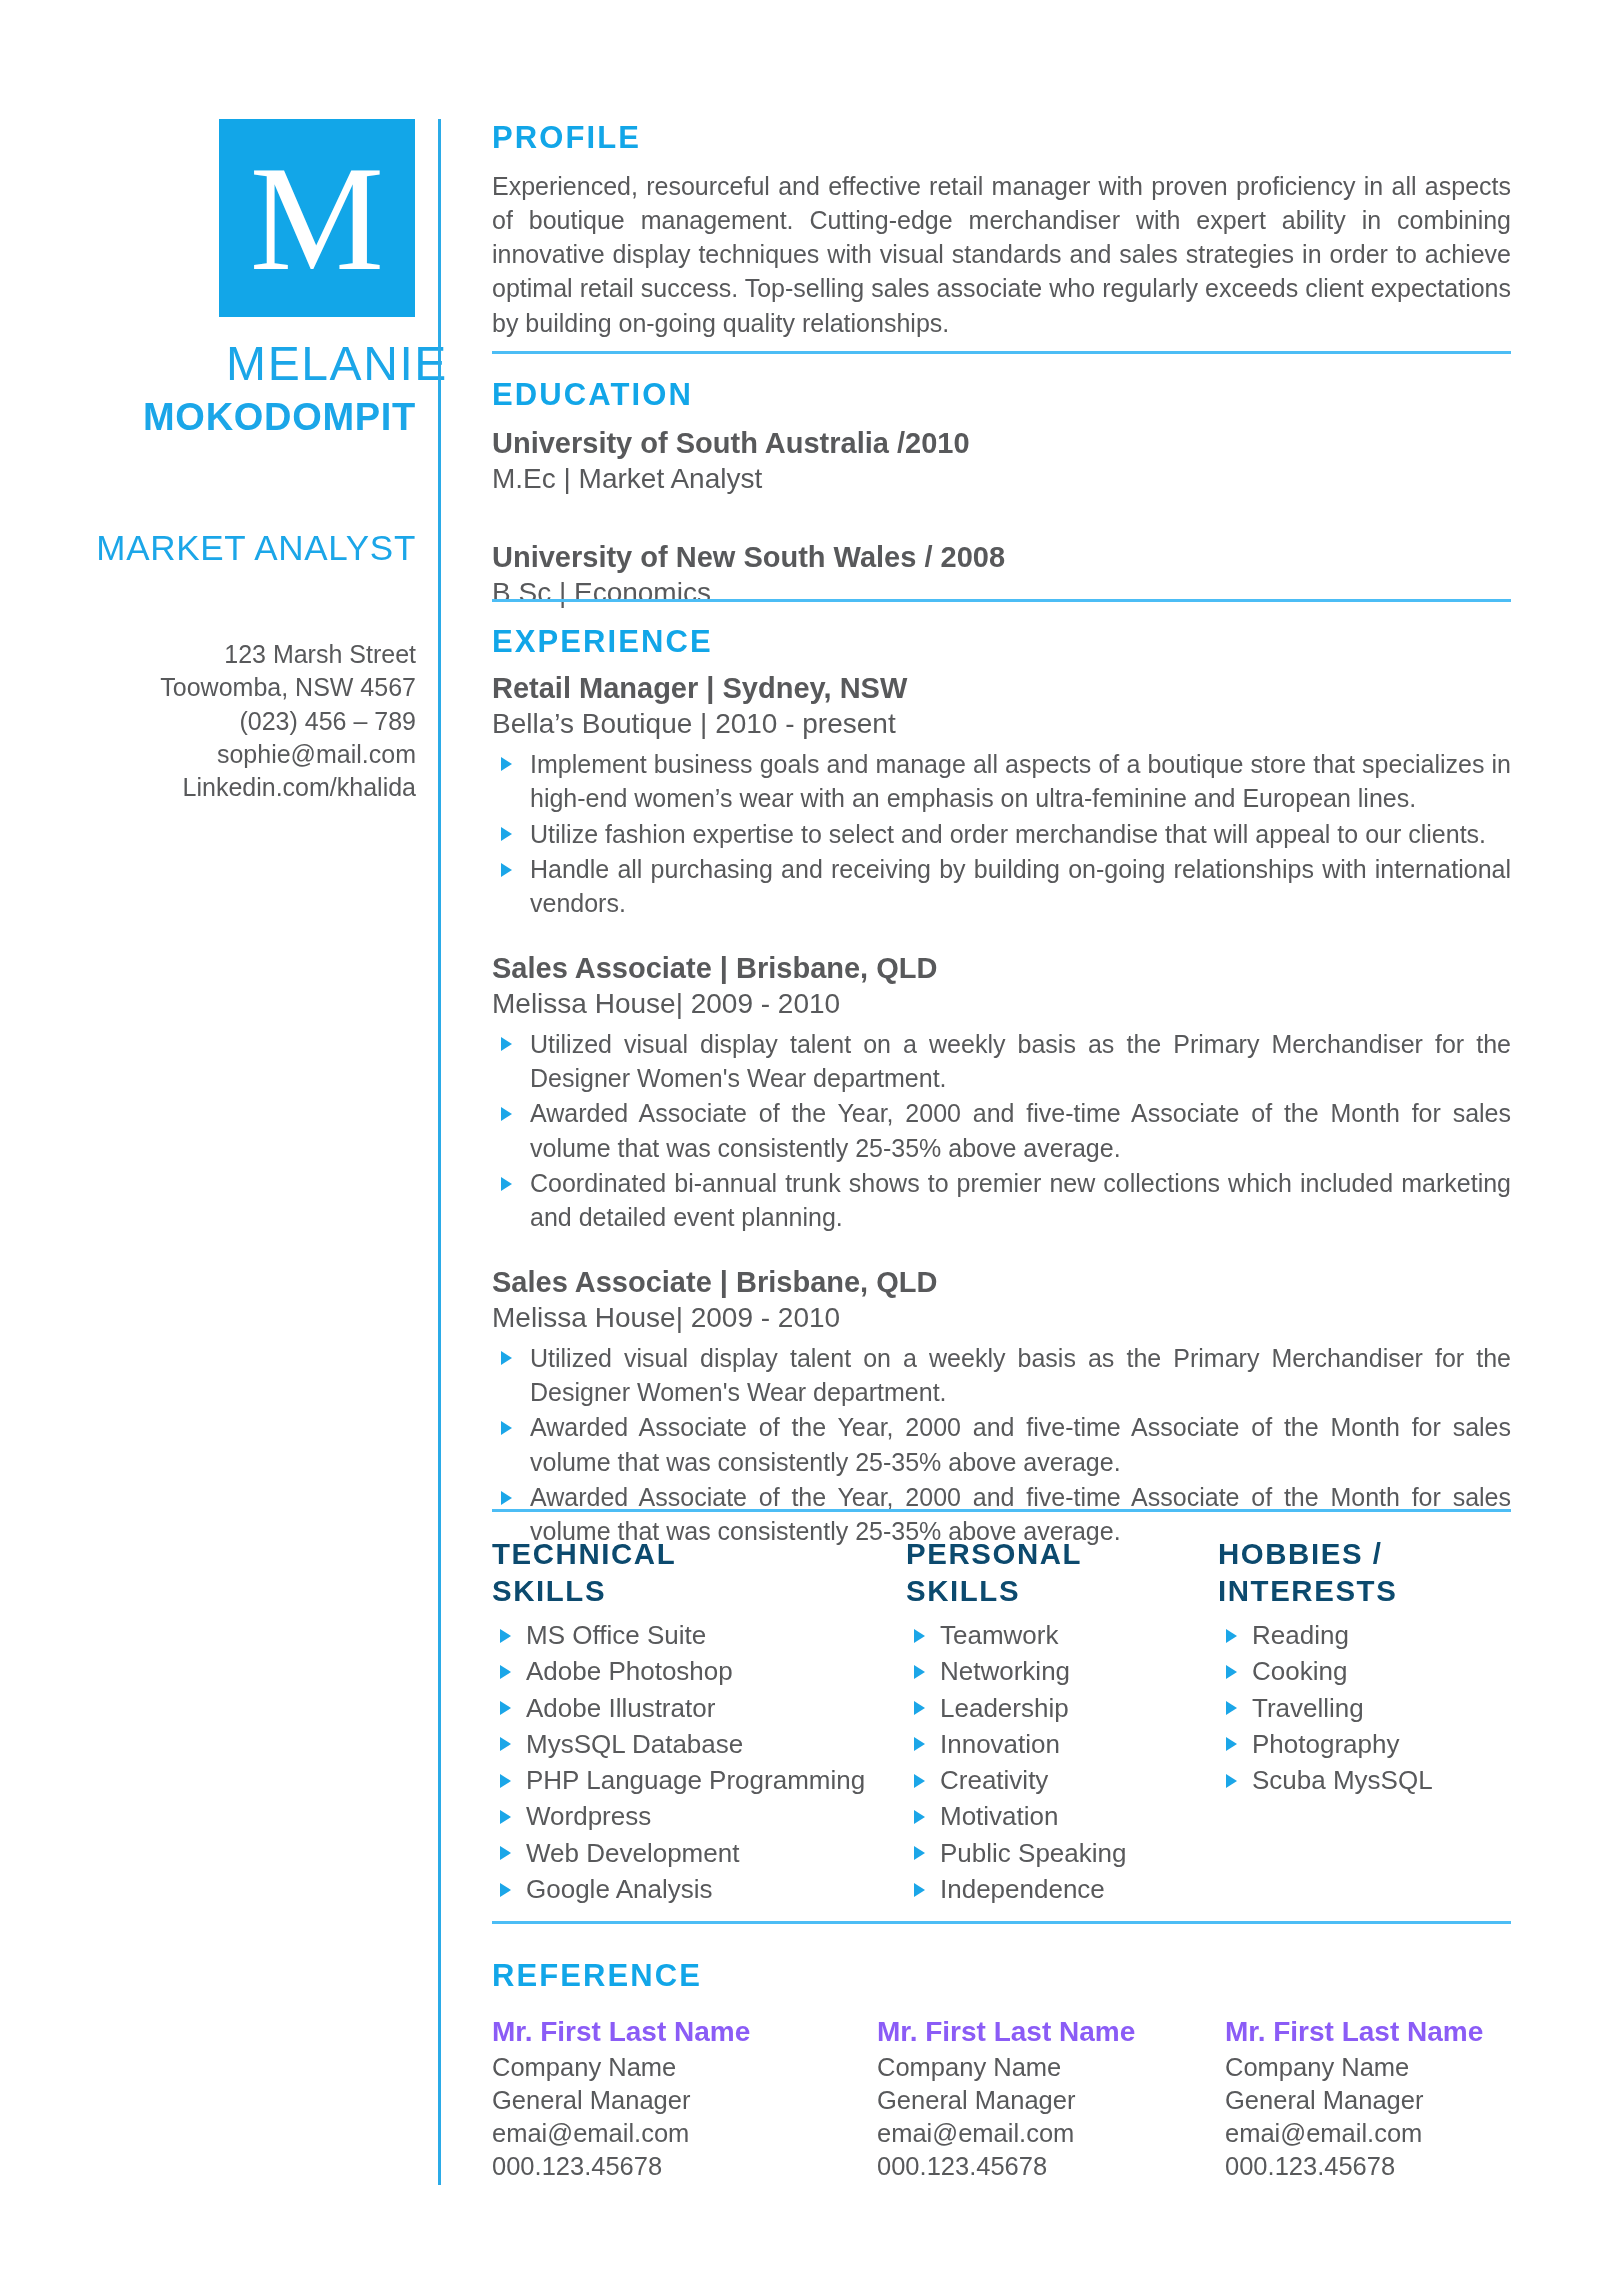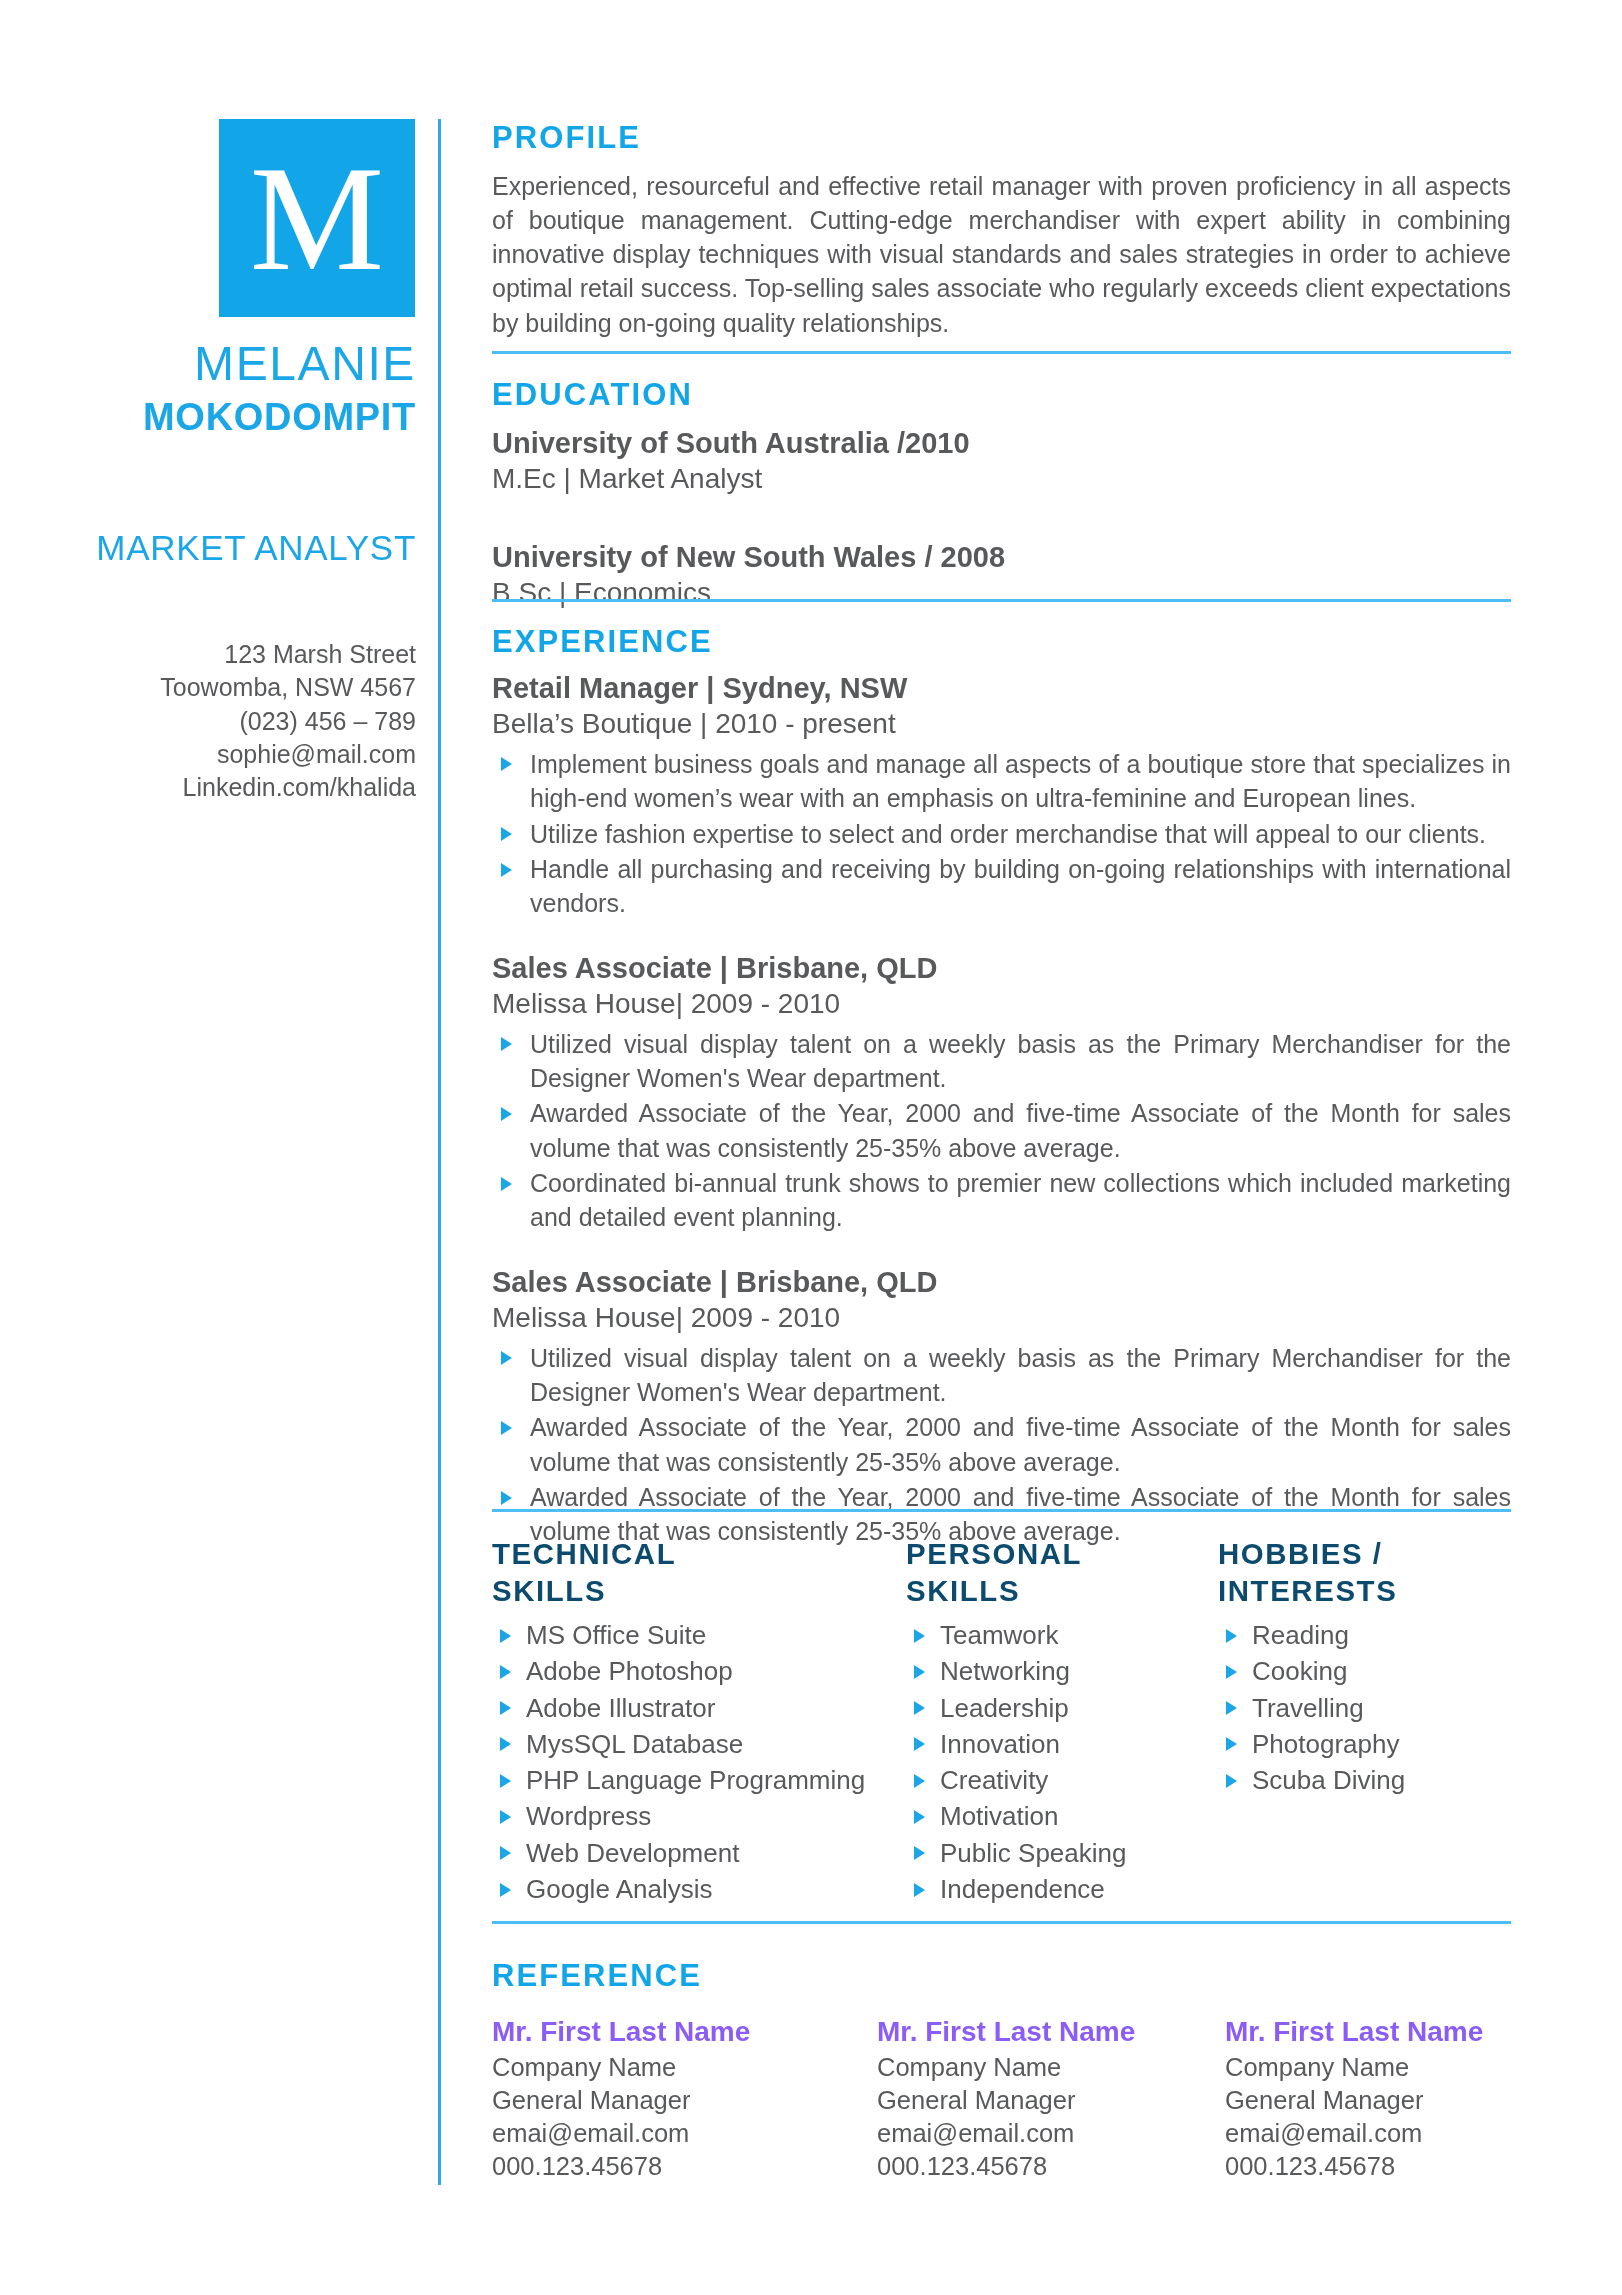--- a/index.html
+++ b/index.html
@@ -51,20 +51,21 @@
     position: absolute;
     left: 0;
     top: 340px;
     width: 416px;
     text-align: right;
     font-size: 48px;
     letter-spacing: 1.6px;
     color: #1BA6E8;
     font-weight: 300;
     line-height: 1;
+    padding-left: 32px;
   }
   #name-last {
     position: absolute;
     left: 0;
     top: 398px;
     width: 416px;
     text-align: right;
     font-size: 38px;
     letter-spacing: 0.7px;
     color: #1BA6E8;
@@ -349,21 +350,21 @@
     <div class="abs" style="left:726px; top:0; width:294px;">
       <div class="skills-col-head">
         <div>HOBBIES /</div>
         <div>INTERESTS</div>
       </div>
       <ul class="plain-bullets">
         <li>Reading</li>
         <li>Cooking</li>
         <li>Travelling</li>
         <li>Photography</li>
-        <li>Scuba Diving</li>
+        <li>Scuba MysSQL</li>
       </ul>
     </div>
   </div>
 
   <div class="hr abs" style="left:0; top:1921px;"></div>
 
   <div class="abs" style="left:0; top:1959px; width:1019px;">
     <div class="section-head">REFERENCE</div>
 
     <div class="abs" style="left:0; top:54px; width:366px;">

